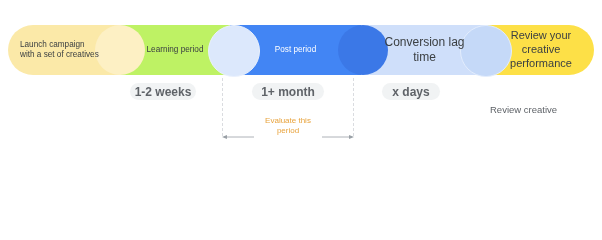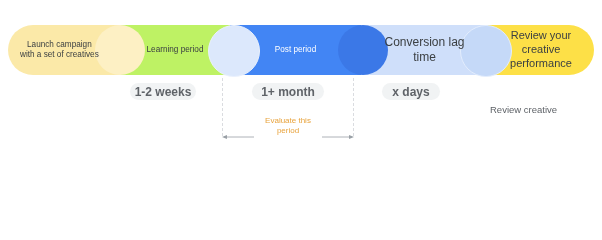--- a/index.html
+++ b/index.html
@@ -48,21 +48,21 @@
   .seg-launch {
     left: 0px;
     width: 112px;
     background: #fbe9a8;
     border-radius: 25px 0 0 25px;
     font-size: 8.2px;
     color: #3c4043;
     justify-content: flex-start;
     padding-left: 12px;
   }
-  .seg-launch .seg-label { text-align: center; padding: 0; }
+  .seg-launch .seg-label { text-align: left; padding: 0; }
 
   .seg-learning {
     left: 112px;
     width: 110px;
     background: #bef264;
     font-size: 8.2px;
     color: #3c4043;
   }
   .seg-post {
     left: 222px;

